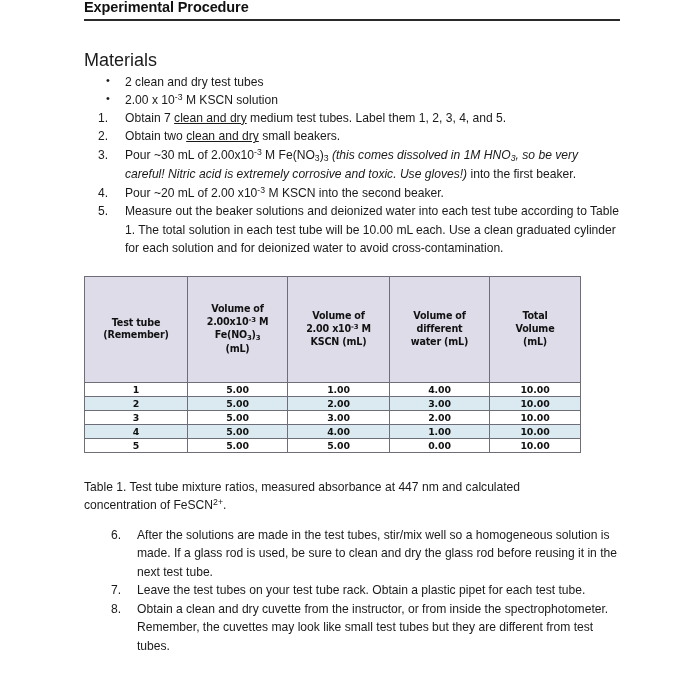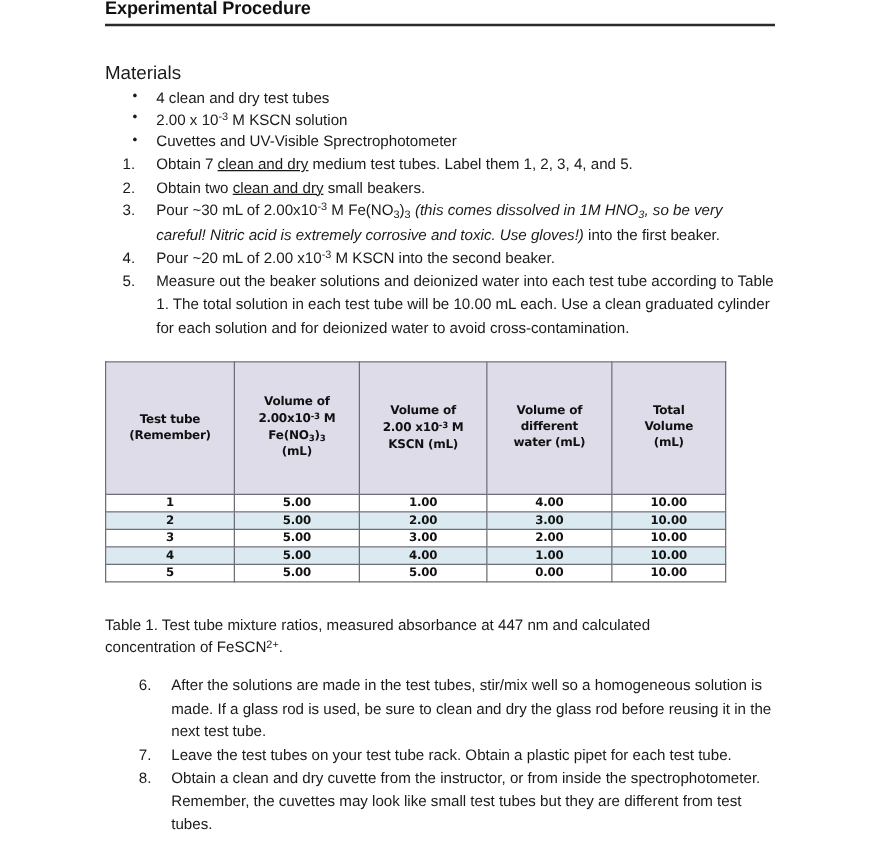--- a/index.html
+++ b/index.html
@@ -40,21 +40,21 @@
     width: 536px;
   }
 
   
   .plain {
     font-size: 12.1px;
     line-height: 1.33;
     margin: 0;
   }
   .materials-heading {
-    font-size: 15px;
+    font-size: 18px;
     margin: 28px 0 2px 0;
     line-height: 1.3;
   }
 
   
   ul.bullets {
     list-style: none;
     margin: 0;
     padding: 0;
   }
@@ -163,23 +163,22 @@
 <body>
 
 <div class="page">
 
   <h1 class="doc-title">Experimental Procedure</h1>
   <hr class="title-rule">
 
   <p class="plain materials-heading">Materials</p>
 
   <ul class="bullets" id="materials-list">
-      <li><span>4 clean and dry test tubes</span></li>
+      <li><span>2 clean and dry test tubes</span></li>
       <li><span>2.00 x 10</span><sup>-3</sup><span> M KSCN solution</span></li>
-      <li><span>Cuvettes and UV-Visible Sprectrophotometer</span></li>
     </ul>
 
   <ol class="steps steps-top" id="steps-top">
       <li><span class="num">1.</span><span><span>Obtain 7 </span><u class="plainu">clean and dry</u><span> medium test tubes. Label them 1, 2, 3, 4, and 5.</span></span></li>
       <li><span class="num">2.</span><span><span> Obtain two </span><u class="plainu">clean and dry</u><span> small beakers.</span></span></li>
       <li><span class="num">3.</span><span><span>Pour ~30 mL of 2.00x10</span><sup>-3</sup><span> M Fe(NO</span><sub>3</sub><span>)</span><sub>3</sub><span> </span><i class="note">(this comes dissolved in 1M HNO</i><i class="note"><sub>3</sub>,</i><i class="note"> so be very careful! Nitric acid is extremely corrosive and toxic. Use gloves!)</i><span> into the first beaker.</span></span></li>
       <li><span class="num">4.</span><span><span>Pour ~20 mL of 2.00 x10</span><sup>-3</sup><span> M KSCN into the second beaker.</span></span></li>
       <li><span class="num">5.</span><span><span>Measure out the beaker solutions and deionized water into each test tube according to Table 1. The total solution in each test tube will be 10.00 mL each. Use a clean graduated cylinder for each solution and for deionized water to avoid cross-contamination.</span></span></li>
     </ol>
 

